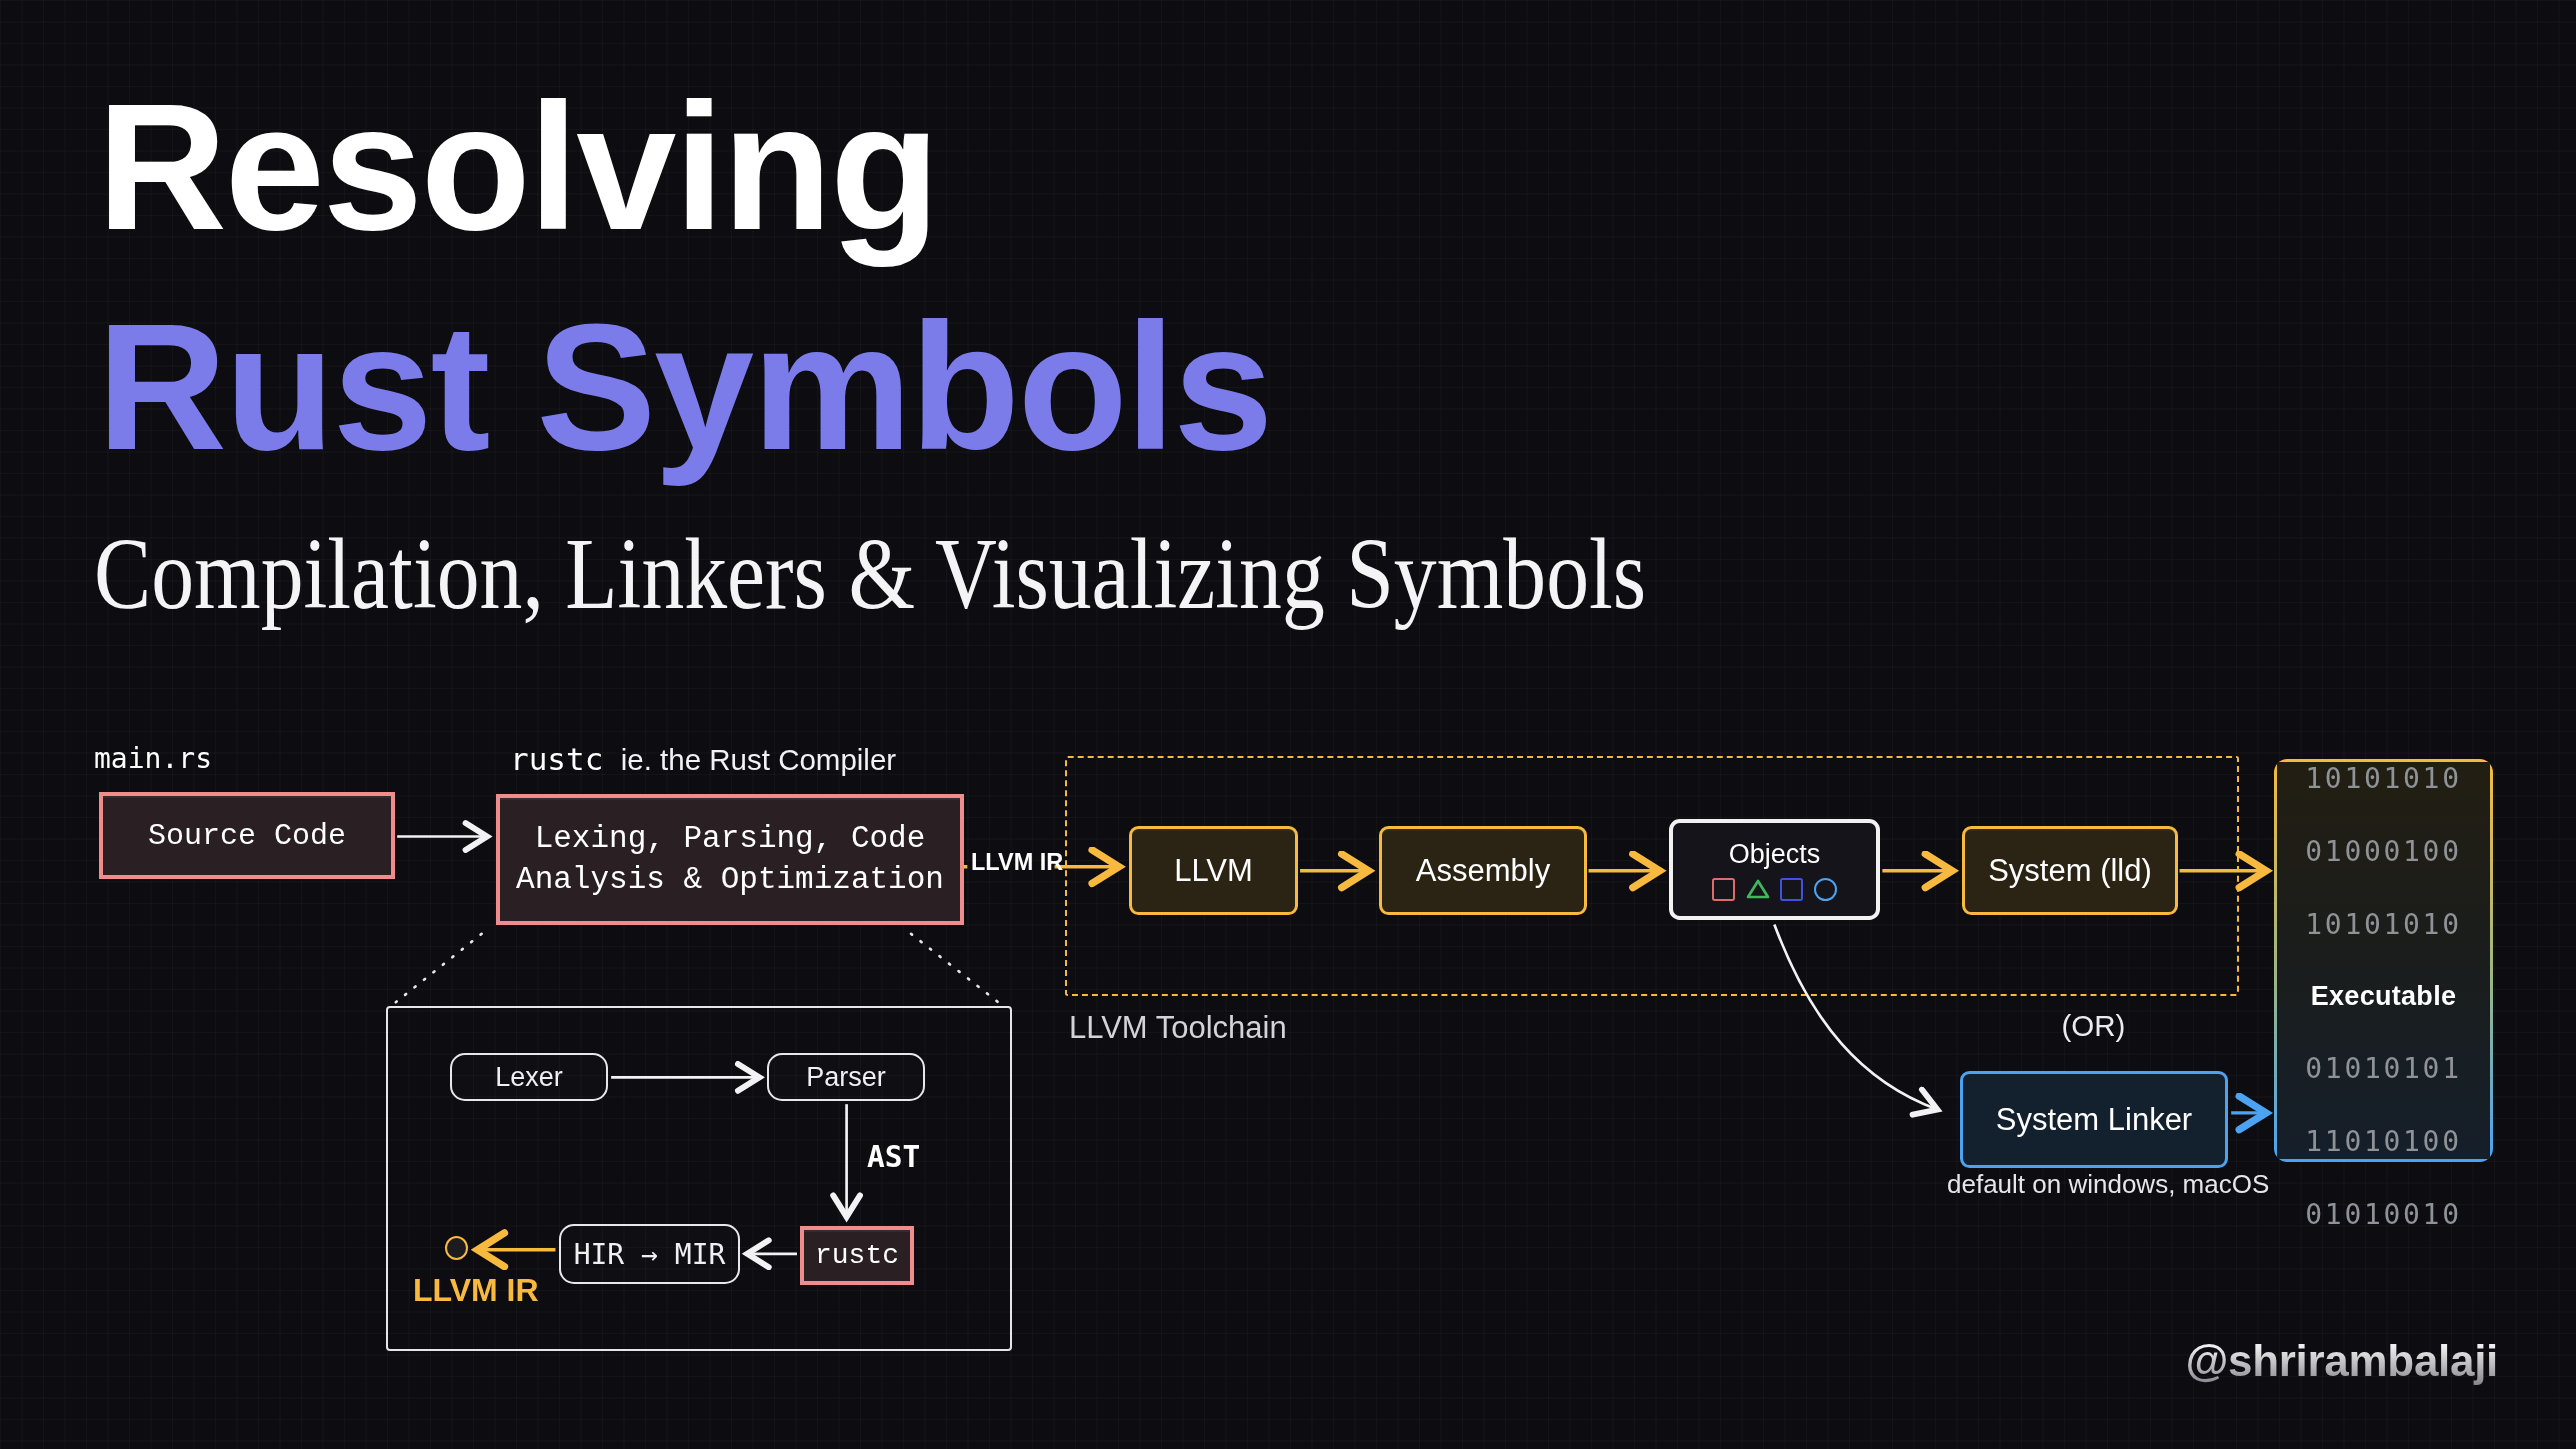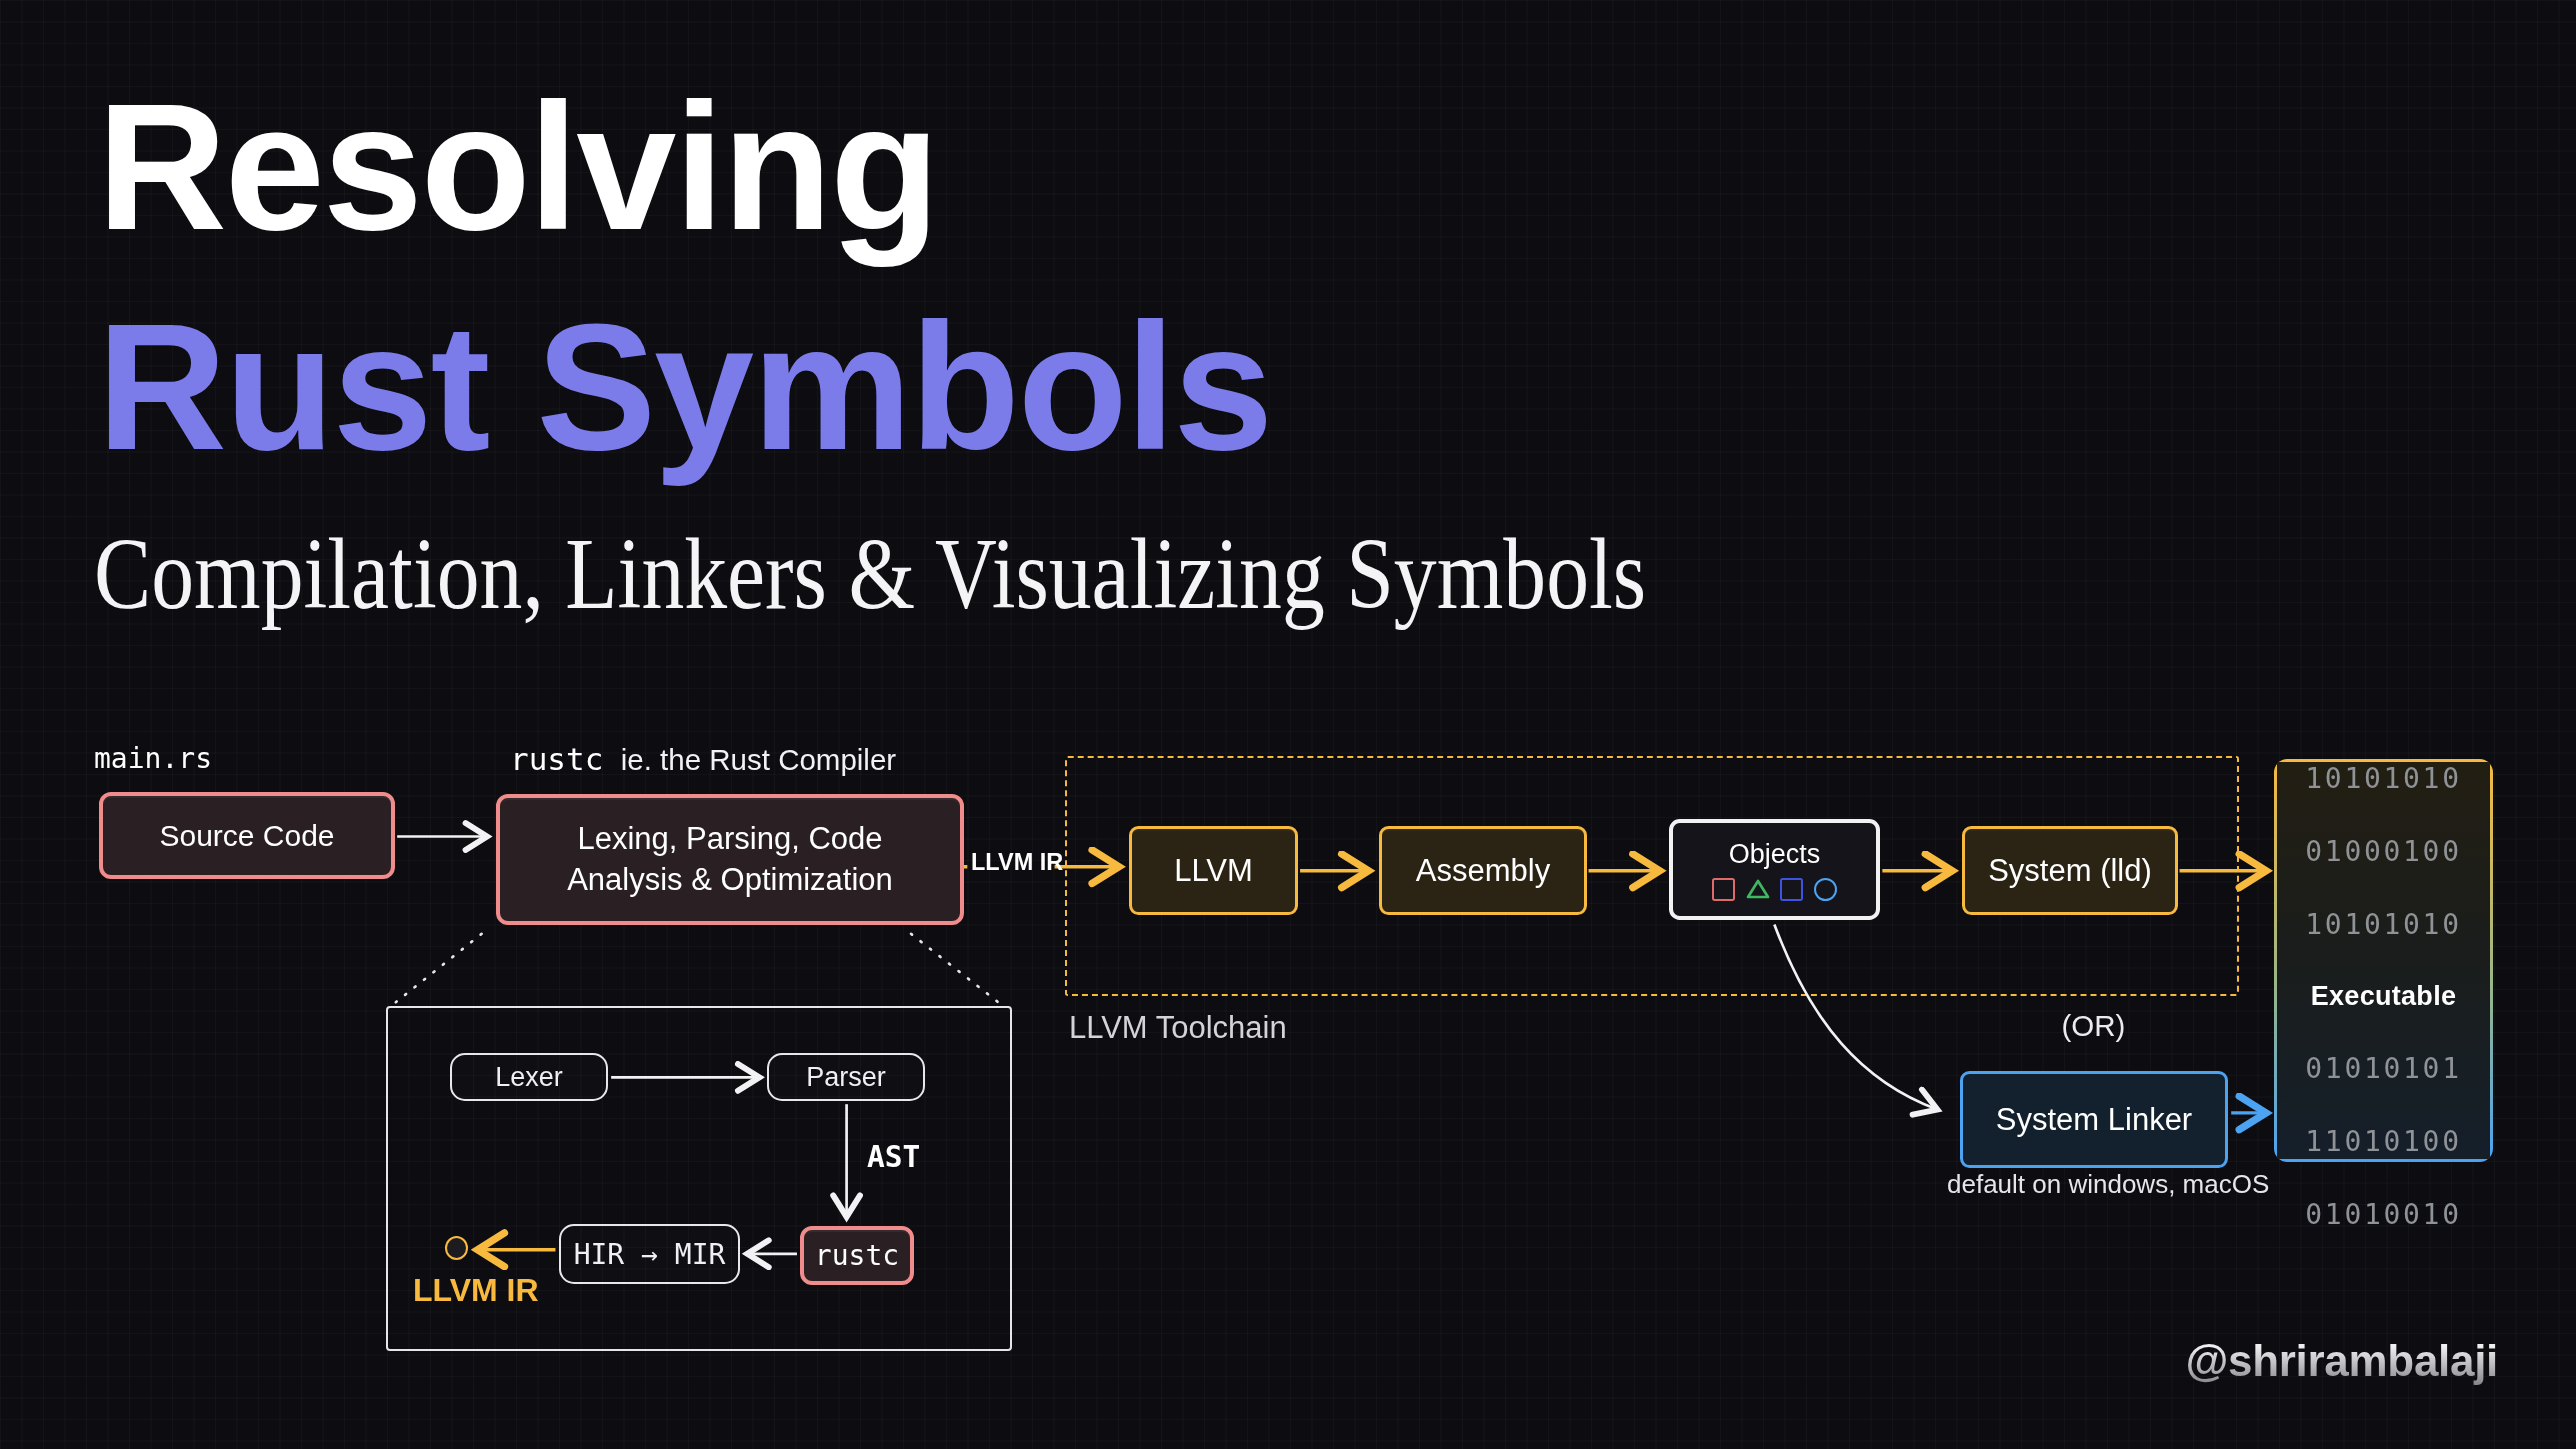--- a/index.html
+++ b/index.html
@@ -26,22 +26,22 @@
     font-family:"Liberation Serif", serif;
     font-size:102px; font-weight:400; color:#F4F4F6;
     transform:scaleX(0.84); transform-origin:left top; white-space:nowrap;
   }
   
   .box{
     position:absolute; box-sizing:border-box;
     display:flex; flex-direction:column; align-items:center; justify-content:center;
     text-align:center; z-index:10;
   }
-  .box.pink{border:4px solid #F08C8C; background:#2A2024; border-radius:12px;
-            box-shadow:inset 0 2px 0 rgba(255,255,255,0.05);}
+  .box.pink{border:4px solid #F08C8C; background:#2A2024; border-radius:0;
+            box-shadow:inset 0 2px 0 rgba(255,255,255,0.05);font-family:Liberation Mono, monospace;}
   .box.amber{border:3.4px solid #F7BA3E; background:#2B2414; border-radius:9.4px;
             box-shadow:inset 0 2px 0 rgba(255,255,255,0.04);}
   .box.whitebrd{border:4px solid #F2F2F2; background:#14141A; border-radius:10.7px;}
   .box.bluebrd{border:3.4px solid #4BA3F2; background:#13202E; border-radius:9.4px;}
   .box.outline{border:2px solid #E8E8EC; background:rgba(255,255,255,0.01); border-radius:15px;}
   .mono{font-family:"DejaVu Sans Mono","Liberation Mono",monospace;}
   
   .lbl{position:absolute; z-index:12; white-space:nowrap;}
   .lbl-main-rs{left:94px; top:742px; font-size:28px;}
   .rustc-caption{left:510px; top:741px; display:flex; align-items:baseline; gap:17.4px;}

